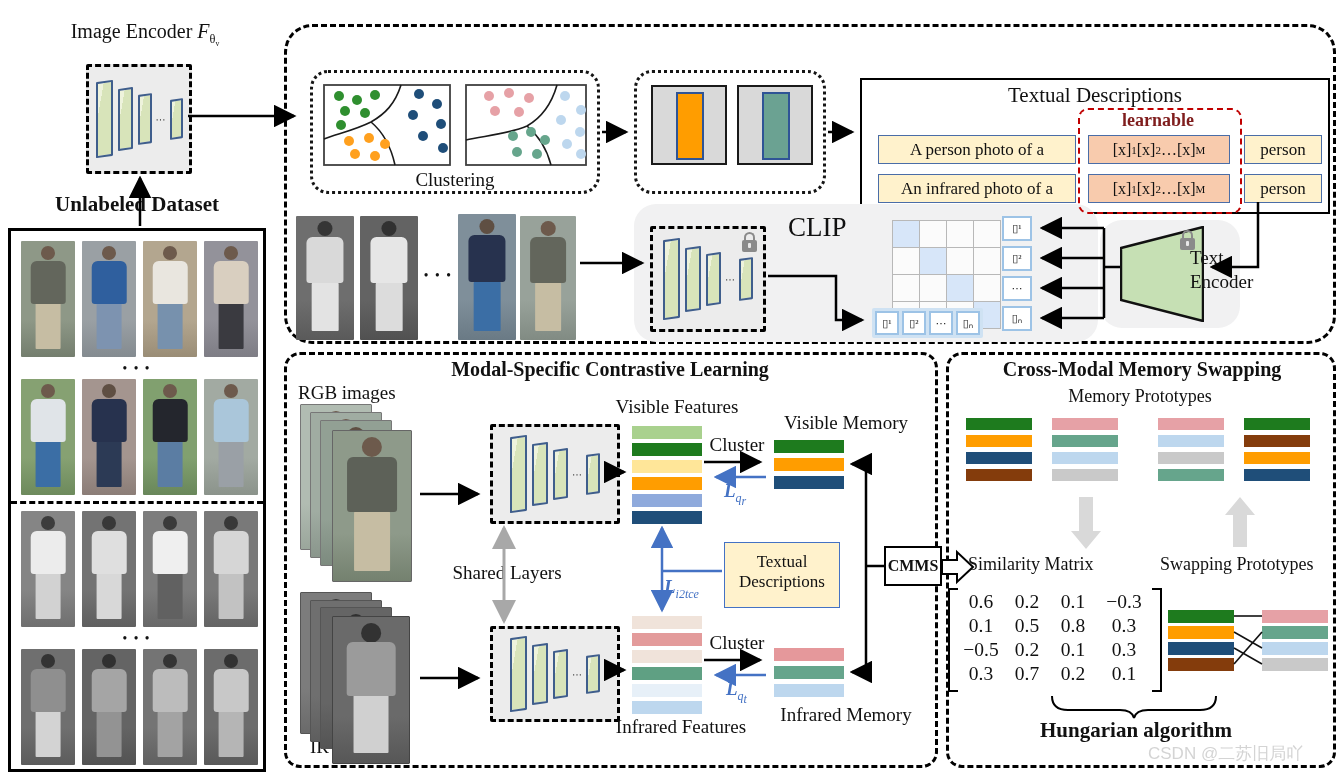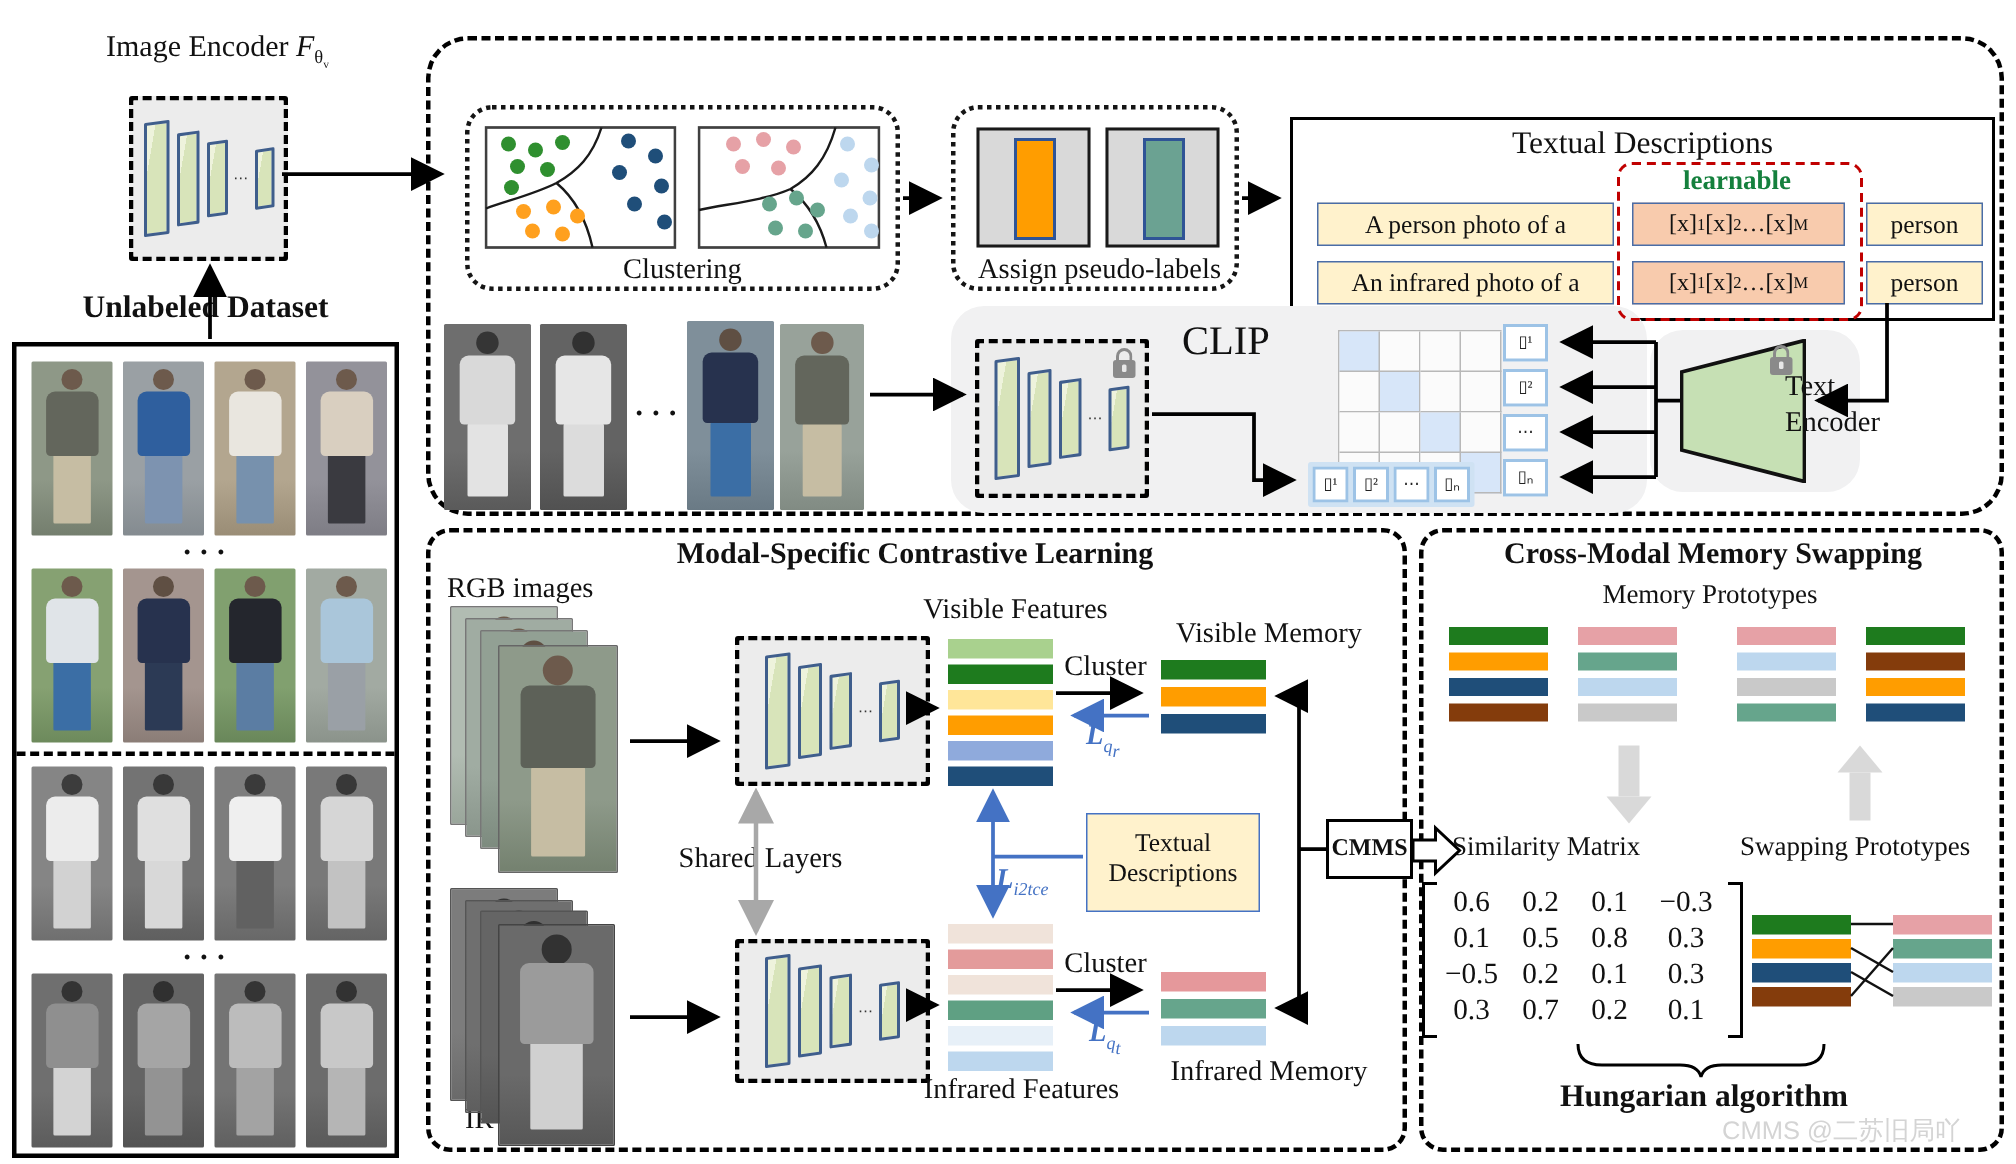--- a/index.html
+++ b/index.html
@@ -200,27 +200,26 @@
     <div class="c ctr t19" style="left:0;top:96px;width:100%">Clustering</div>
   </div>
 
   <div class="dotbox" style="left:634px;top:70px;width:192px;height:124px;box-sizing:border-box">
     <div class="c" style="left:14px;top:12px;width:72px;height:76px;background:#d9d9d9;border:2px solid #1a1a1a">
       <div class="c" style="left:23px;top:5px;width:24px;height:64px;background:#ff9d00;border:2.5px solid #2f5496"></div>
     </div>
     <div class="c" style="left:100px;top:12px;width:72px;height:76px;background:#d9d9d9;border:2px solid #1a1a1a">
       <div class="c" style="left:23px;top:5px;width:24px;height:64px;background:#6ba292;border:2.5px solid #2f5496"></div>
     </div>
-    <div class="c ctr t19" style="left:-6px;top:96px;width:204px">Assign pseudo-labels</div>
   </div>
 
   <div class="c" style="left:860px;top:78px;width:470px;height:136px;border:2.5px solid #000;box-sizing:border-box;background:#fff">
     <div class="c ctr t21" style="left:0;top:3px;width:100%">Textual Descriptions</div>
     <div class="c" style="left:216px;top:28px;width:160px;height:102px;border:2px dashed #c00000;border-radius:10px;z-index:2;pointer-events:none"></div>
-    <div class="c ctr bold t18" style="left:216px;top:30px;width:160px;color:#15803d;z-index:3">learnable</div>
+    <div class="c ctr bold t18" style="left:216px;top:30px;width:160px;color:#7f1d1d;z-index:3">learnable</div>
     <div class="cream c" style="left:16px;top:55px;width:196px;height:27px">A person photo of a</div>
     <div class="peach c" style="left:226px;top:55px;width:140px;height:27px">
       <span>[x]</span>
         <sub>1</sub>
         <span>[x]</span>
         <sub>2</sub>
         <span>…</span>
         <span>[x]</span>
         <sub>M</sub>
     </div>
@@ -470,21 +469,21 @@
     <div class="sbar" style="background: rgb(132, 60, 12);"></div>
   </div>
   <div class="vstack" style="left:1262px;top:610px;gap:3px">
     <div class="sbar" style="background: rgb(230, 161, 166);"></div>
     <div class="sbar" style="background: rgb(102, 165, 140);"></div>
     <div class="sbar" style="background: rgb(189, 215, 238);"></div>
     <div class="sbar" style="background: rgb(201, 201, 201);"></div>
   </div>
 
   <div class="c ctr bold" style="left:1016px;top:718px;width:240px;font-size:21px">Hungarian algorithm</div>
-  <div class="c" style="left:1148px;top:742px;width:192px;color:#d4d4d4;font-family:'Liberation Sans',sans-serif;font-size:17px;z-index:11">CMMS @二苏旧局吖</div>
+  <div class="c" style="left:1148px;top:742px;width:192px;color:#d4d4d4;font-family:'Liberation Sans',sans-serif;font-size:17px;z-index:11">CSDN @二苏旧局吖</div>
 
   <svg class="overlay" width="1344" height="776" viewBox="0 0 1344 776">
     <defs>
       <marker id="mB" markerWidth="9" markerHeight="9" refX="8" refY="4.5" orient="auto-start-reverse">
           <path d="M0,0 L9,4.5 L0,9 Z" fill="#000"></path>
         </marker>
       <marker id="mBl" markerWidth="9" markerHeight="9" refX="8" refY="4.5" orient="auto-start-reverse">
           <path d="M0,0 L9,4.5 L0,9 Z" fill="#4472c4"></path>
         </marker>
       <marker id="mG" markerWidth="8" markerHeight="8" refX="7" refY="4" orient="auto-start-reverse">

